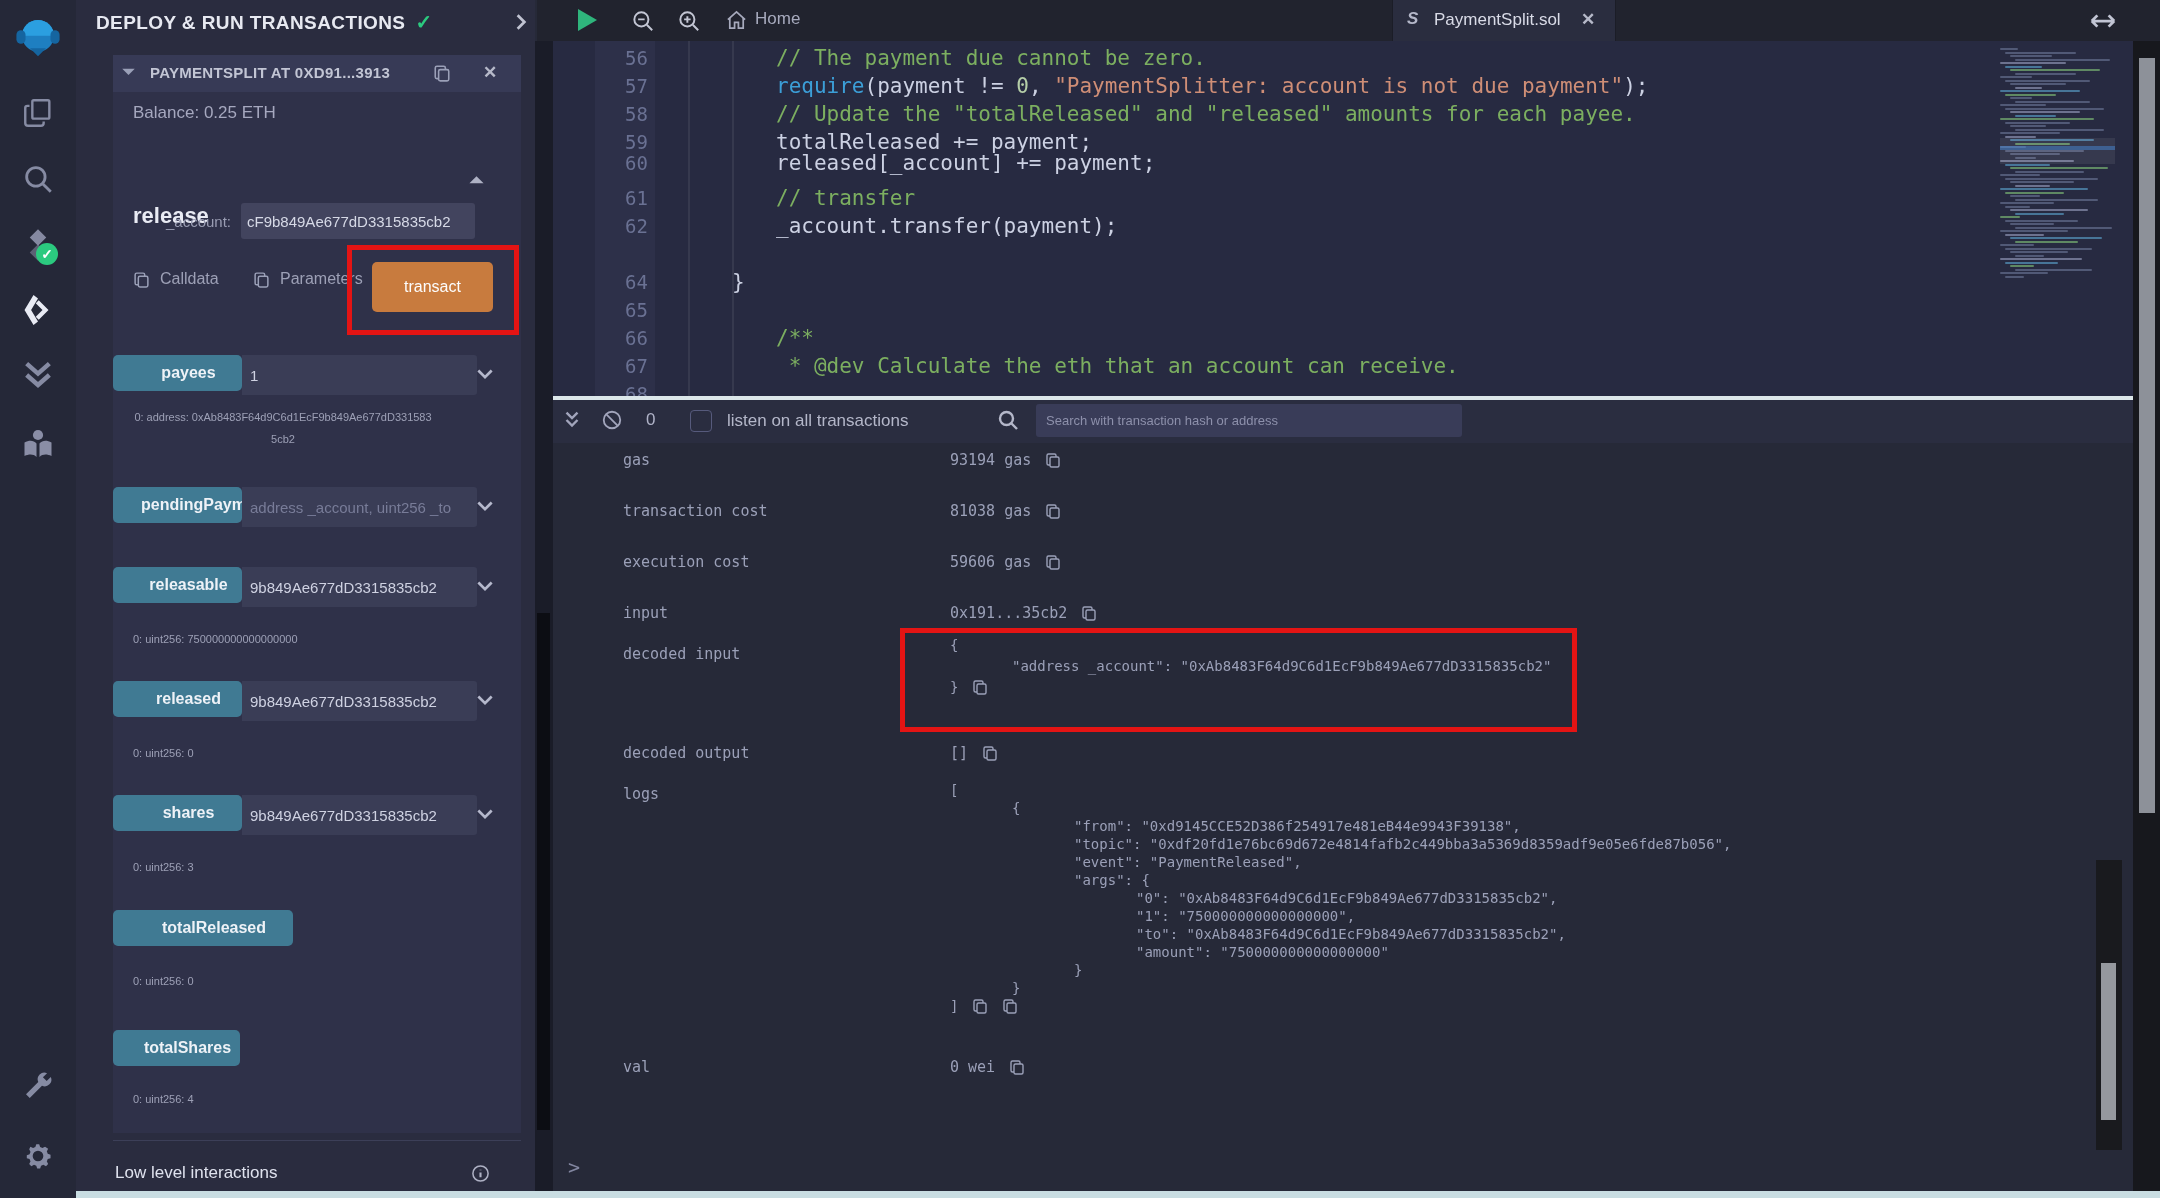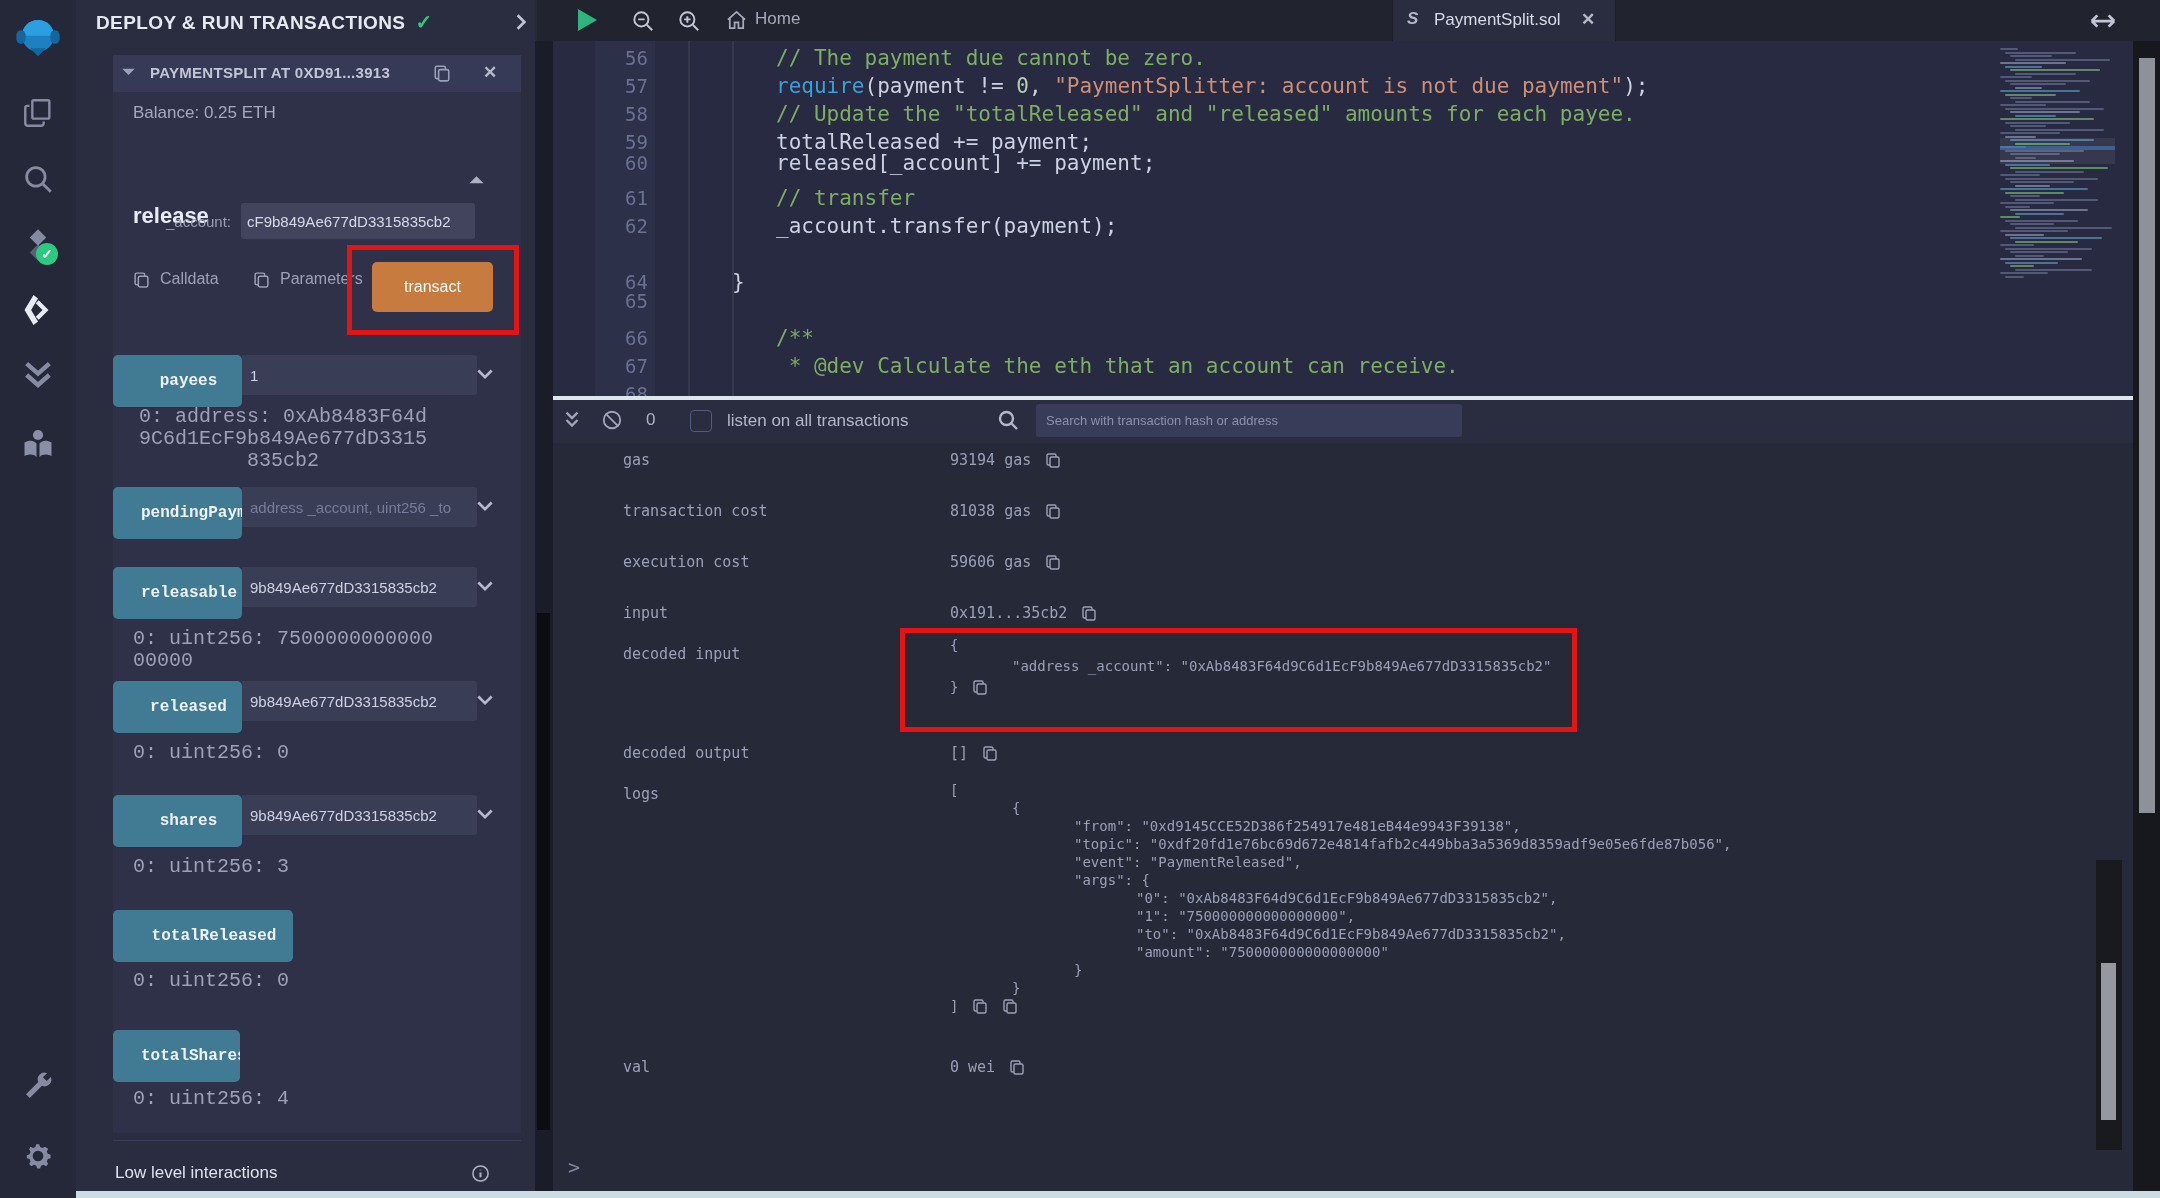--- a/index.html
+++ b/index.html
@@ -27,32 +27,32 @@
   .acct-label{position:absolute;left:0;top:158px;width:118px;text-align:right;
               font-size:15px;color:#9a9db3;}
   .acct-input{position:absolute;left:128px;top:148px;width:222px;height:36px;background:#42445e;
               border:none;border-radius:3px;color:#d6d9e6;font-size:15px;padding:0 6px;
               font-family:"Liberation Sans",sans-serif;}
   .mini-label{font-size:16px;color:#9da0b6;}
   .transact-btn{position:absolute;left:259px;top:207px;width:121px;height:50px;background:#c87b3e;
                 border:none;border-radius:5px;color:#fdfdfd;font-size:16px;
                 font-family:"Liberation Sans",sans-serif;cursor:pointer;}
   .fn-row{position:absolute;left:0;width:459px;height:40px;}
-  .fn-btn{position:absolute;left:37px;top:0;height:52px;background:#407a93;border:none;
+  .fn-btn{position:absolute;left:37px;top:0;height:36px;background:#407a93;border:none;
           border-radius:5px;color:#eef2f7;font-size:16px;font-weight:bold;
-          font-family:Liberation Mono, monospace;cursor:pointer;overflow:hidden;
+          font-family:Liberation Sans, sans-serif;cursor:pointer;overflow:hidden;
           white-space:nowrap;padding-left:28px;}
   .fn-input{position:absolute;left:166px;top:0;width:235px;height:40px;background:#3a3d56;
             border:none;border-radius:0 3px 3px 0;color:#cfd2e2;font-size:15px;padding:0 8px;
             font-family:"Liberation Sans",sans-serif;box-sizing:border-box;}
   .fn-input::placeholder{color:#787c98;}
   .acct-input::placeholder{color:#787c98;}
   .fn-chev{position:absolute;left:401px;top:14px;color:#b5b8cc;}
-  .fn-result{position:absolute;width:312px;font-size:20px;color:#9da0b6;line-height:22px;
-             word-break:break-all;font-family:Liberation Mono, monospace;}
+  .fn-result{position:absolute;width:312px;font-size:11px;color:#9da0b6;line-height:22px;
+             word-break:break-all;}
   .divider{position:absolute;left:37px;top:1140px;width:408px;height:1px;background:#3c3f58;}
   .lowlevel{position:absolute;left:39px;top:1163px;font-size:17px;color:#dfe2ee;}
 
   
   #panel-scroll-track{left:535px;top:41px;width:18px;height:1157px;background:#1a1c28;}
   #panel-scroll-thumb{left:537px;top:613px;width:13px;height:517px;background:#0c0d13;}
   #right-scroll-track{left:2133px;top:41px;width:27px;height:1157px;background:#17181d;}
   #right-scroll-thumb{left:2139px;top:58px;width:16px;height:755px;background:#8d9199;}
   #term-scroll-track{left:2096px;top:860px;width:26px;height:290px;background:#191a1e;}
   #term-scroll-thumb{left:2101px;top:963px;width:15px;height:157px;background:#95989e;}
@@ -348,21 +348,21 @@
   <div class="abs guide" style="left:732px"></div>
   <div id="codelines" class="abs">
       <div class="cl" style="top: 3px;"><span class="lnum">56</span><span class="ctext" style="left: 223px;"><span class="cm">// The payment due cannot be zero.</span></span></div>
       <div class="cl" style="top: 31px;"><span class="lnum">57</span><span class="ctext" style="left: 223px;"><span class="kw">require</span><span class="tx">(payment != </span><span class="num">0</span><span class="tx">, </span><span class="str">"PaymentSplitter: account is not due payment"</span><span class="tx">);</span></span></div>
       <div class="cl" style="top: 59px;"><span class="lnum">58</span><span class="ctext" style="left: 223px;"><span class="cm">// Update the "totalReleased" and "released" amounts for each payee.</span></span></div>
       <div class="cl" style="top: 87px;"><span class="lnum">59</span><span class="ctext" style="left: 223px;"><span class="tx">totalReleased += payment;</span></span></div>
       <div class="cl" style="top: 108px;"><span class="lnum">60</span><span class="ctext" style="left: 223px;"><span class="tx">released[_account] += payment;</span></span></div>
       <div class="cl" style="top: 143px;"><span class="lnum">61</span><span class="ctext" style="left: 223px;"><span class="cm">// transfer</span></span></div>
       <div class="cl" style="top: 171px;"><span class="lnum">62</span><span class="ctext" style="left: 223px;"><span class="tx">_account.transfer(payment);</span></span></div>
       <div class="cl" style="top: 227px;"><span class="lnum">64</span><span class="ctext" style="left: 179px;"><span class="tx">}</span></span></div>
-      <div class="cl" style="top: 246px;"><span class="lnum">65</span><span class="ctext" style="left: 91px;"></span></div>
+      <div class="cl" style="top: 255px;"><span class="lnum">65</span><span class="ctext" style="left: 91px;"></span></div>
       <div class="cl" style="top: 283px;"><span class="lnum">66</span><span class="ctext" style="left: 223px;"><span class="cm">/**</span></span></div>
       <div class="cl" style="top: 311px;"><span class="lnum">67</span><span class="ctext" style="left: 223px;"><span class="cm"> * @dev Calculate the eth that an account can receive.</span></span></div>
       <div class="cl" style="top: 339px;"><span class="lnum">68</span><span class="ctext" style="left: 223px;"></span></div>
     </div>
   <div id="minimap" class="abs">
       <div class="mm-bar" style="top: 0px; left: 0px; width: 18px; background: rgb(89, 97, 128);"></div>
       <div class="mm-bar" style="top: 3.5px; left: 5px; width: 71px; background: rgb(89, 97, 128);"></div>
       <div class="mm-bar" style="top: 7px; left: 10px; width: 42px; background: rgb(89, 97, 128);"></div>
       <div class="mm-bar" style="top: 10.5px; left: 15px; width: 95px; background: rgb(89, 97, 128);"></div>
       <div class="mm-bar" style="top: 14px; left: 0px; width: 66px; background: rgb(122, 127, 157);"></div>

